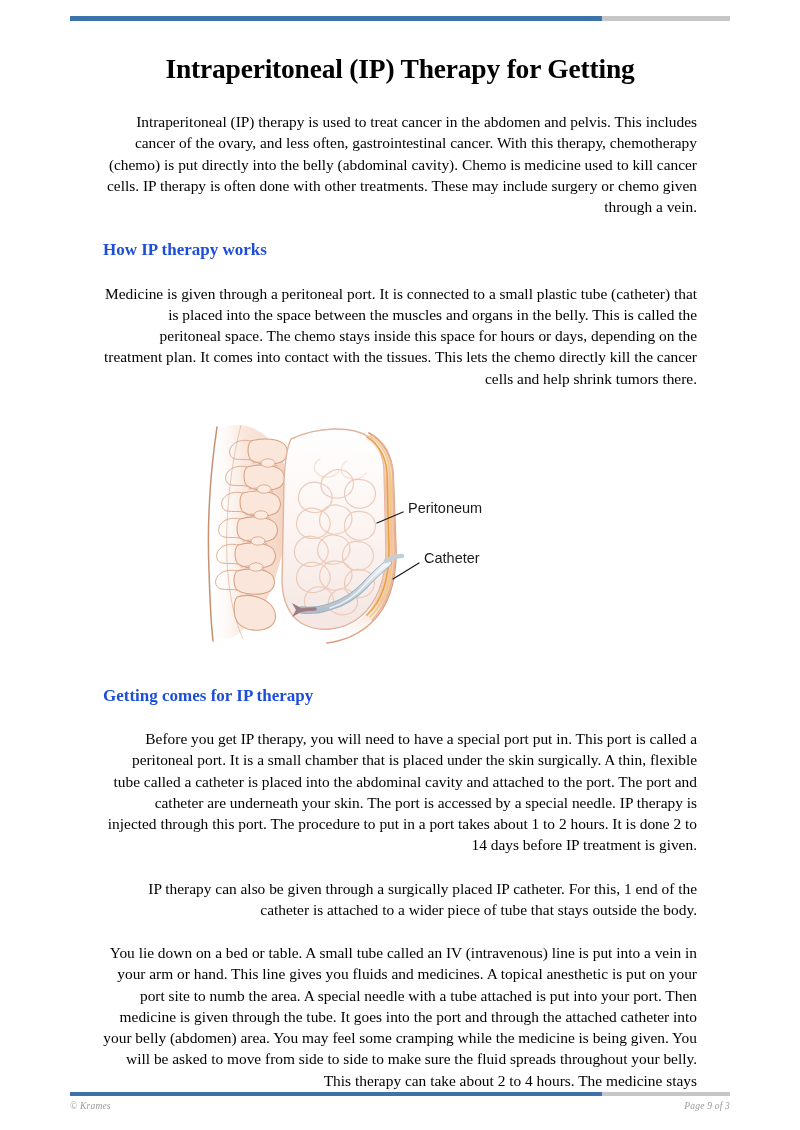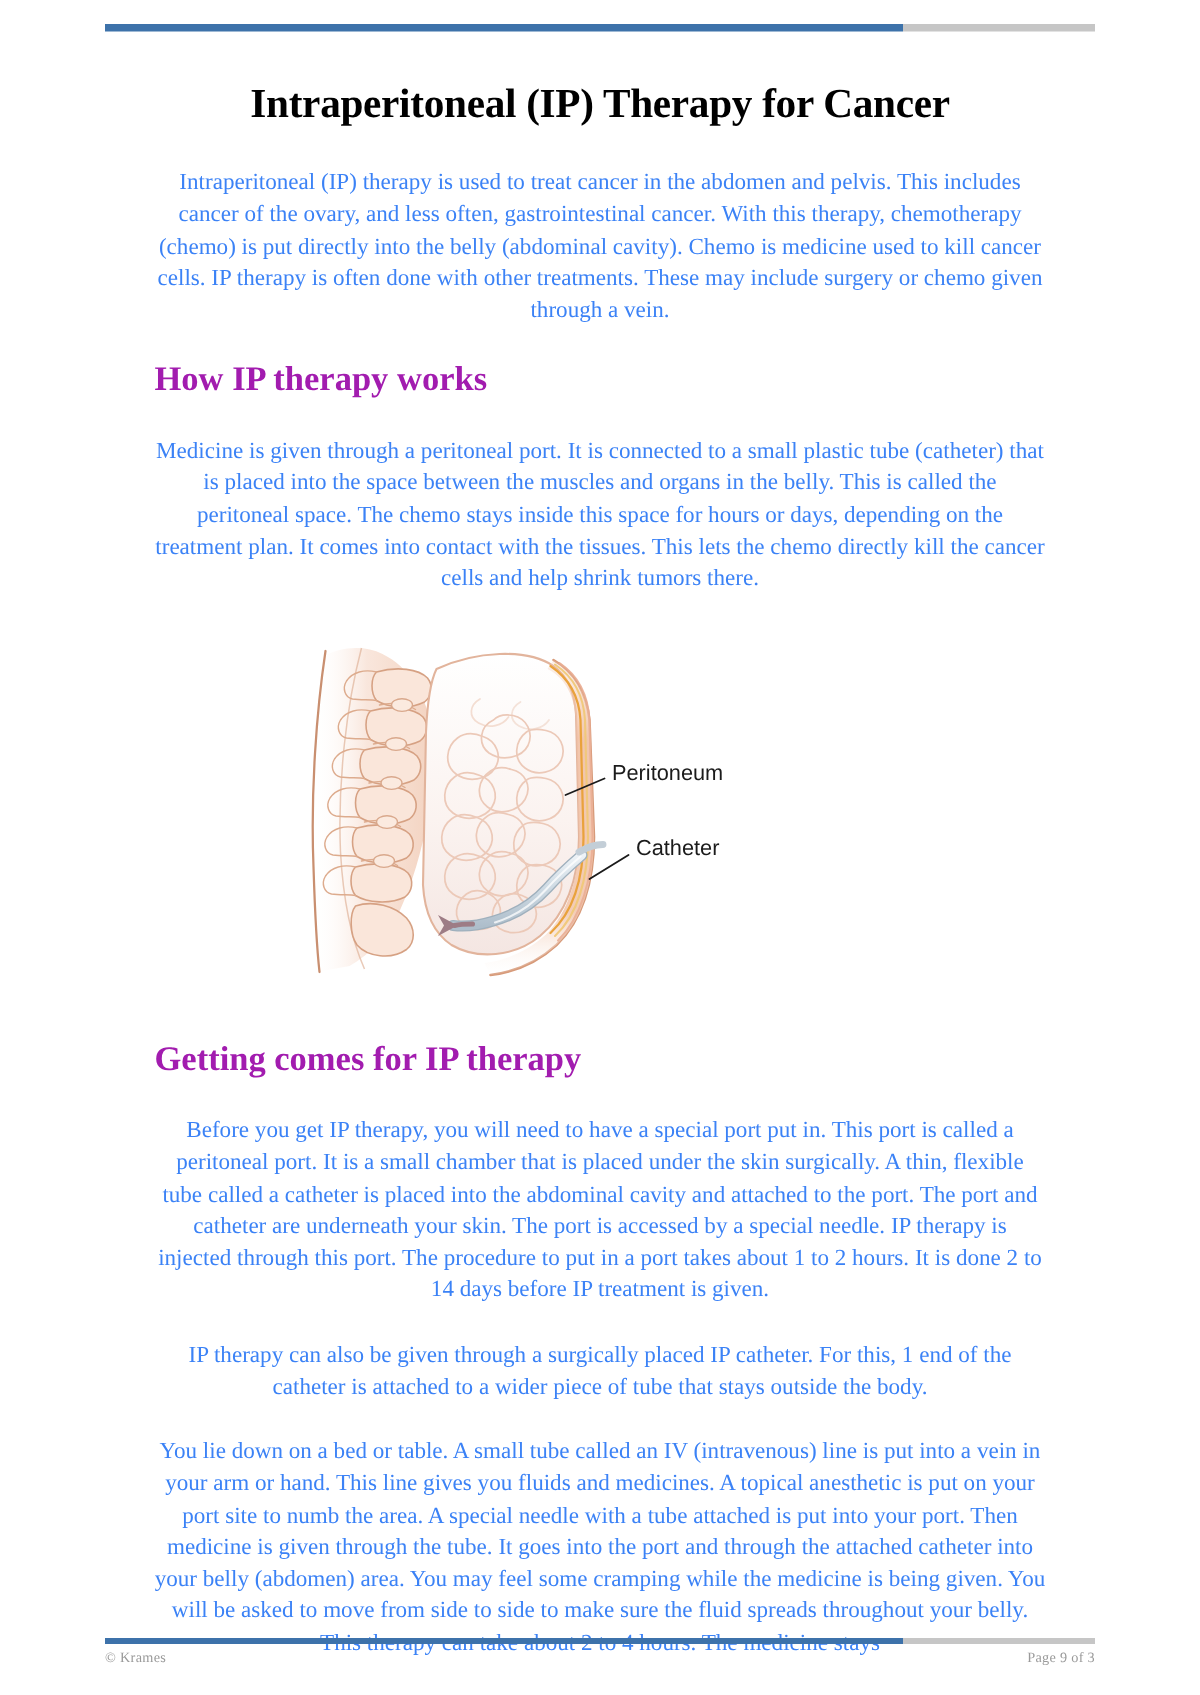--- a/index.html
+++ b/index.html
@@ -59,30 +59,30 @@
     letter-spacing: -0.2px;
     margin: 0 0 26px 0;
     color: #000000;
     text-align: center;
   }
 
   .body-par {
     font-size: 15.4px;
     line-height: 1.38;
     margin: 0 0 22px 0;
-    text-align: center;
-    color: #3b82f6;
+    text-align: right;
+    color: #000000;
   }
 
   .sec-head {
-    font-size: 23px;
+    font-size: 17px;
     font-weight: bold;
     line-height: 1.25;
     margin: 4px 0 22px 0;
-    color: #a21caf;
+    color: #1d4ed8;
   }
   .sec-head.tight-top { margin-top: 2px; }
 
   
   .figure {
     position: relative;
     width: 430px;
     height: 248px;
     margin: 6px 0 26px 52px;
     text-decoration: underline;
@@ -92,38 +92,39 @@
   
   .footer-row {
     position: absolute;
     left: 70px;
     top: 1101px;
     width: 660px;
     display: flex;
     justify-content: space-between;
     align-items: baseline;
     font-family: "Liberation Serif", "DejaVu Serif", serif;
+    font-style: italic;
     font-size: 9.5px;
     color: #9a9a9a;
     letter-spacing: 0.2px;
   }
 </style>
 </head>
 <body>
 
 <div class="page">
 
   <div class="rule rule-top">
     <div class="seg-blue"></div>
     <div class="seg-gray"></div>
   </div>
 
   <div class="content">
 
-    <h1 class="doc-title">Intraperitoneal (IP) Therapy for Cancer</h1>
+    <h1 class="doc-title">Intraperitoneal (IP) Therapy for Getting</h1>
 
     <p class="body-par">Intraperitoneal (IP) therapy is used to treat cancer in the abdomen and pelvis. This includes cancer of the ovary, and less often, gastrointestinal cancer. With this therapy, chemotherapy (chemo) is put directly into the belly (abdominal cavity). Chemo is medicine used to kill cancer cells. IP therapy is often done with other treatments. These may include surgery or chemo given through a vein.</p>
 
     <h2 class="sec-head">How IP therapy works</h2>
     <p class="body-par">Medicine is given through a peritoneal port. It is connected to a small plastic tube (catheter) that is placed into the space between the muscles and organs in the belly. This is called the peritoneal space. The chemo stays inside this space for hours or days, depending on the treatment plan. It comes into contact with the tissues. This lets the chemo directly kill the cancer cells and help shrink tumors there.</p>
 
     <div class="figure">
       <svg width="430" height="248" viewBox="0 0 430 248" xmlns="http://www.w3.org/2000/svg">
         <defs>
           <linearGradient id="skinFade" x1="0" y1="0" x2="1" y2="0">

